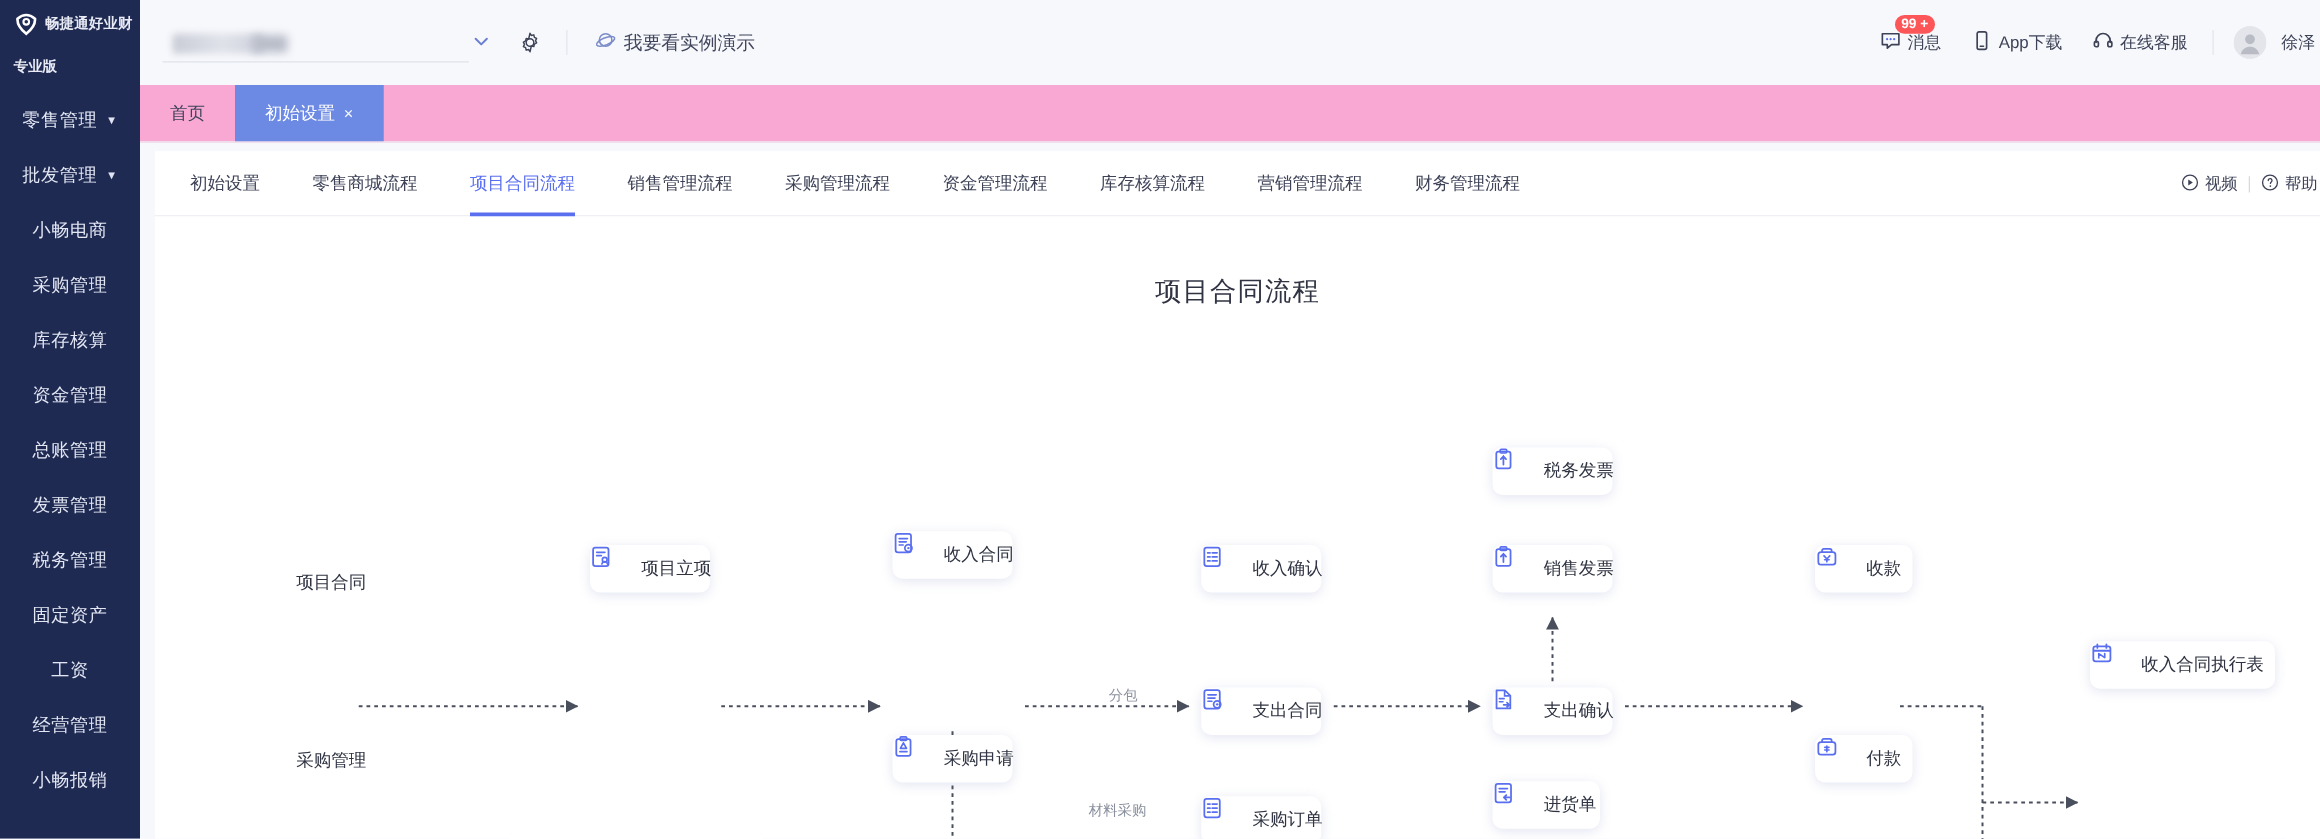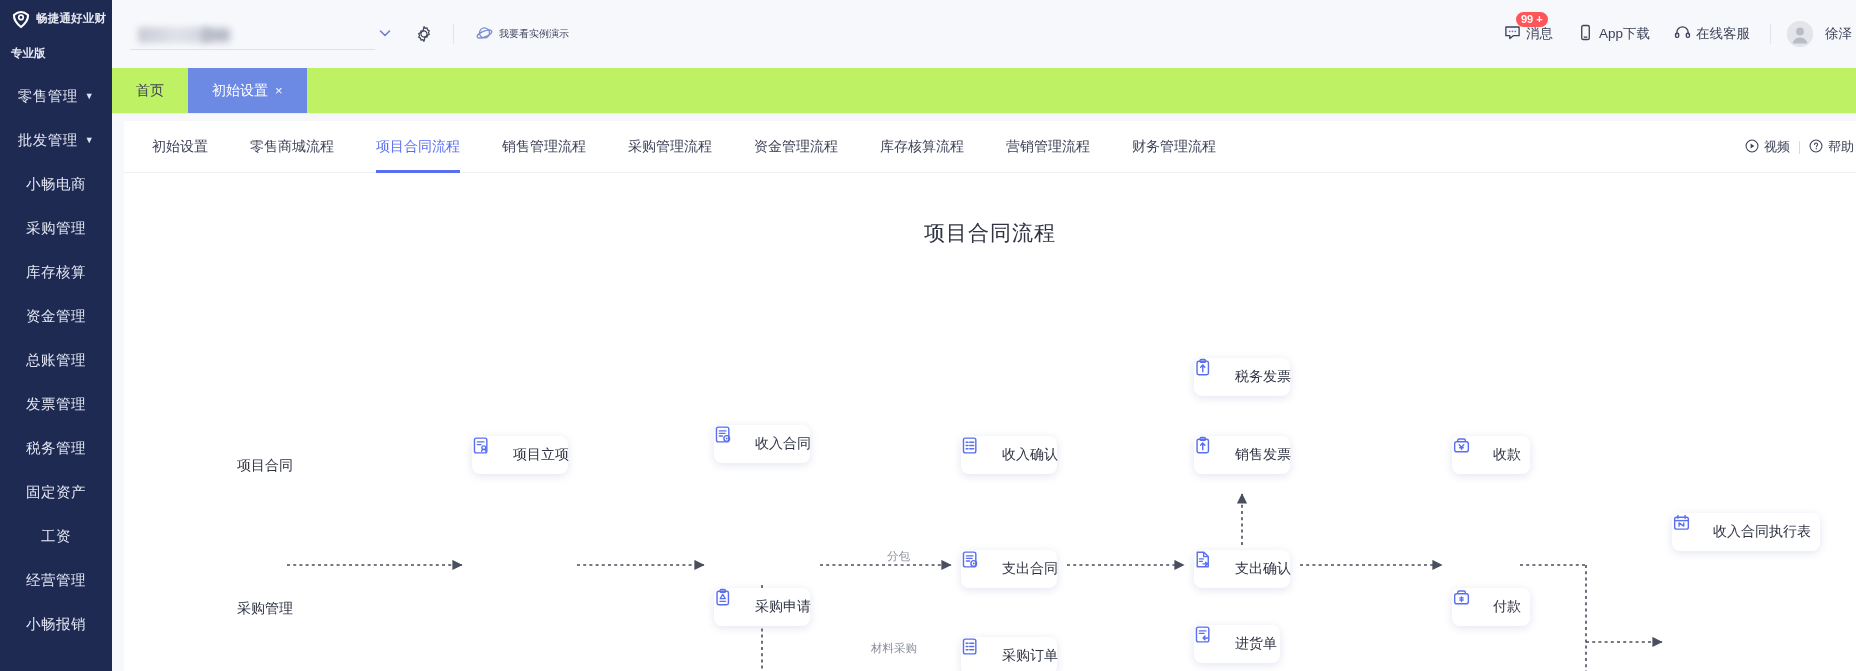--- a/index.html
+++ b/index.html
@@ -64,21 +64,21 @@
     background:#b9bdc9;filter:blur(3.5px);border-radius:2px;
   }
   .search-underline{
     position:absolute;left:0;bottom:1px;width:100%;height:1px;background:#dfe2ea;
   }
   .hdr-caret{color:#6b7fd0;font-size:13px;margin-left:2px;cursor:pointer;}
   .hdr-gear{margin-left:22px;cursor:pointer;display:flex;}
   .hdr-divider{width:1px;height:20px;background:#e2e5ee;margin-left:20px;}
   .demo-link{
     margin-left:22px;display:flex;align-items:center;gap:6px;
-    color:#40455c;font-size:10px;cursor:pointer;white-space:nowrap;
+    color:#40455c;font-size:15px;cursor:pointer;white-space:nowrap;
   }
   .hdr-right{
     margin-left:auto;display:flex;align-items:center;gap:0;padding-right:4px;
   }
   .hdr-btn{
     display:flex;align-items:center;gap:5px;color:#3d4257;font-size:13.5px;
     cursor:pointer;position:relative;margin-left:24px;white-space:nowrap;
   }
   .badge{
     position:absolute;left:12px;top:-12px;
@@ -87,21 +87,21 @@
   }
   .avatar{
     width:26px;height:26px;border-radius:50%;background:#e3e5ea;
     display:flex;align-items:center;justify-content:center;flex:none;
   }
   .user-name{color:#3d4257;font-size:13.5px;margin-left:7px;}
 
   
   .tabstrip{
     position:absolute;left:112px;top:68px;right:0;height:45px;
-    background:#bef264;display:flex;align-items:stretch;
+    background:#f9a8d4;display:flex;align-items:stretch;
     border-bottom:1px solid #eceef4;
   }
   .tab{
     display:flex;align-items:center;justify-content:center;gap:7px;
     padding:0 24px;font-size:14px;color:#3d4257;cursor:pointer;
   }
   .tab.active{background:#6c8ae4;color:#fff;}
   .tab .x{font-size:13px;opacity:.95;}
 
   

